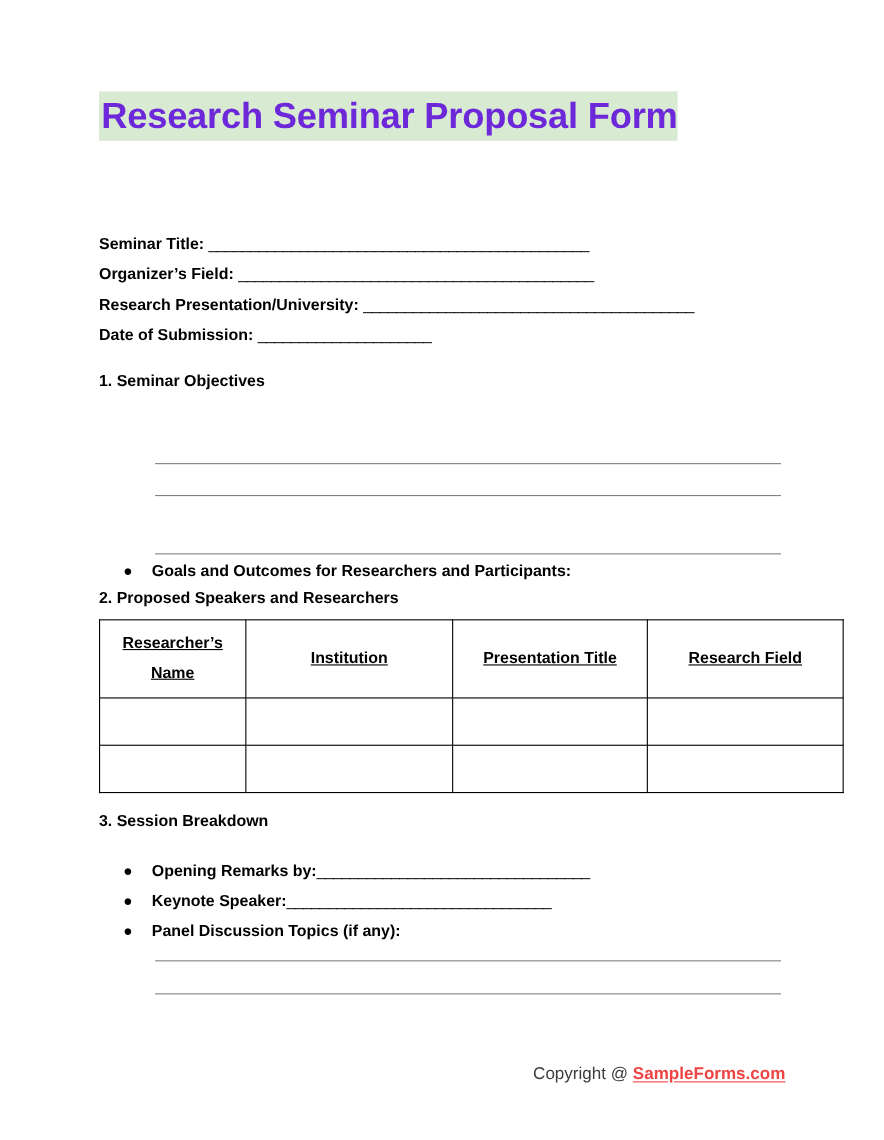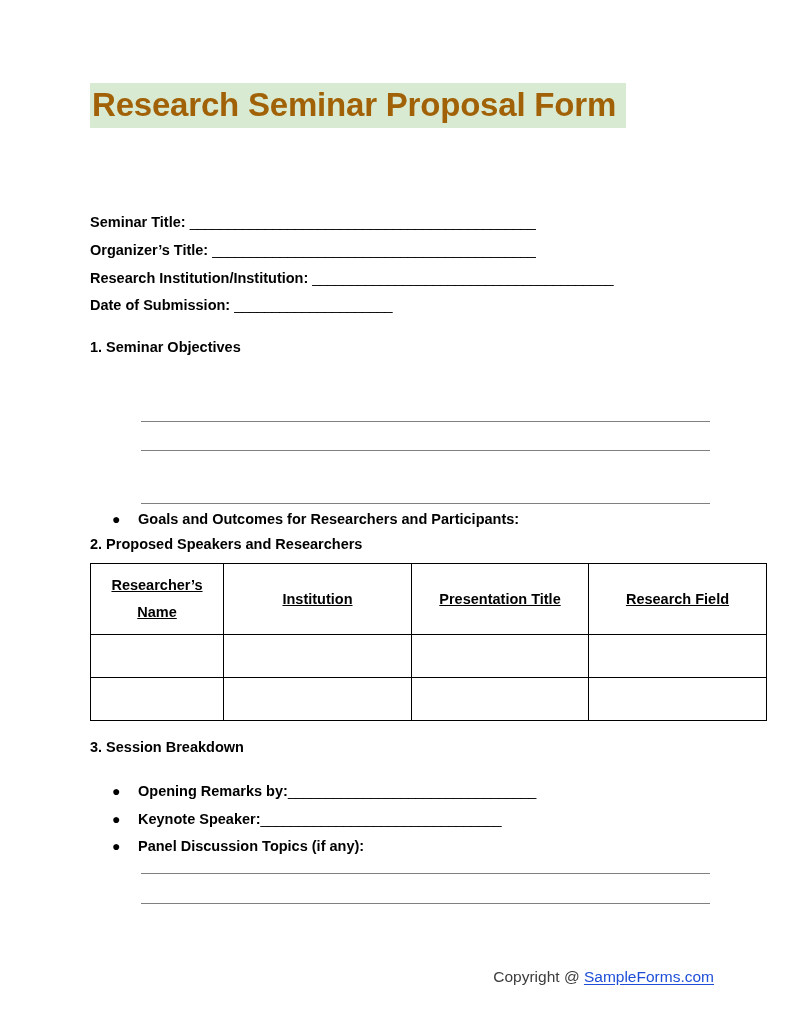--- a/index.html
+++ b/index.html
@@ -33,22 +33,22 @@
   }
   .doc-title {
     display: inline;
     font-size: 33px;
     font-weight: bold;
     line-height: 1.42;
     letter-spacing: -0.2px;
     background-color: #d9ead3;
     box-decoration-break: clone;
     -webkit-box-decoration-break: clone;
-    padding: 3px 10px 5px 2px;
-    color: #a16207;
+    padding: 3px 0 5px 2px;
+    color: #6d28d9;
   }
 
   
   .fields {
     position: absolute;
     left: 90px;
     top: 209px;
     width: 640px;
   }
   .field-row {
@@ -140,46 +140,46 @@
     left: 0;
     top: 966px;
     width: 714px;
     text-align: right;
     font-size: 15.5px;
     line-height: 22px;
     color: #3c3c3c;
   }
   .footer .cp { color: #3c3c3c; }
   .footer .lnk {
-    color: #1d4ed8;
-    font-weight: normal;
+    color: #ef4444;
+    font-weight: bold;
     text-decoration: underline;
     text-underline-offset: 2px;
   }
 </style>
 </head>
 <body>
 
 <div class="page">
 
   <div class="title-wrap">
     <span class="doc-title">Research Seminar Proposal Form</span>
   </div>
 
   <div class="fields">
     <div class="field-row">
       <span>Seminar Title:</span>
       <span class="blank">______________________________________________</span>
     </div>
     <div class="field-row">
-      <span>Organizer’s Title:</span>
+      <span>Organizer’s Field:</span>
       <span class="blank">___________________________________________</span>
     </div>
     <div class="field-row">
-      <span>Research Institution/Institution:</span>
+      <span>Research Presentation/University:</span>
       <span class="blank">________________________________________</span>
     </div>
     <div class="field-row">
       <span>Date of Submission:</span>
       <span class="blank">_____________________</span>
     </div>
   </div>
 
   <div class="section-head" id="sec1">1. Seminar Objectives</div>
 

